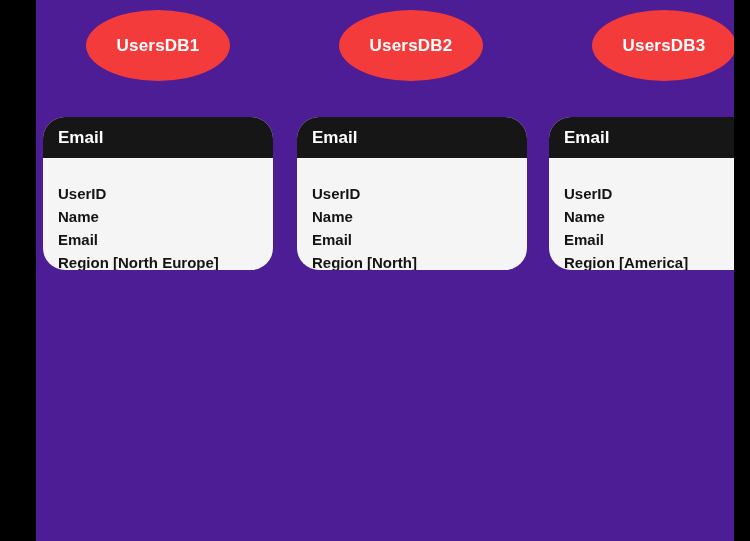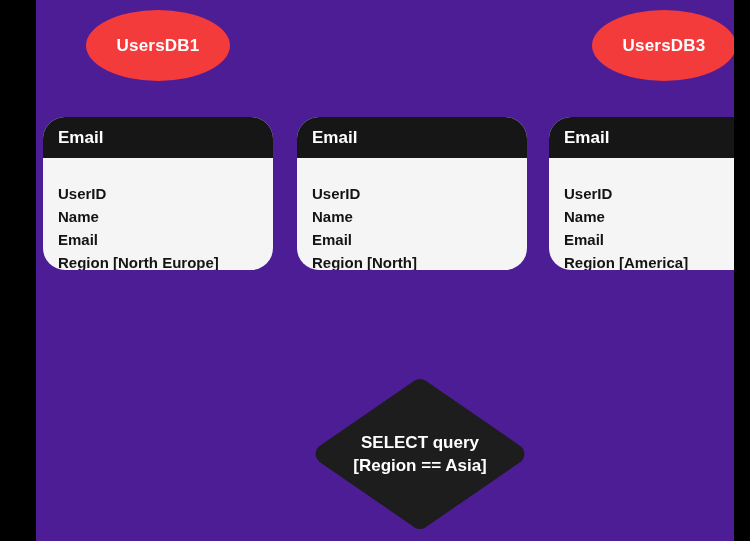--- a/index.html
+++ b/index.html
@@ -111,20 +111,23 @@
   }
 </style>
 </head>
 <body>
 
 <div class="canvas">
 
   <div class="db-ellipse e1">
     <span class="db-label">UsersDB1</span>
   </div>
+  <div class="db-ellipse e2">
+    <span class="db-label">UsersDB2</span>
+  </div>
   <div class="db-ellipse e3">
     <span class="db-label">UsersDB3</span>
   </div>
 
   <div class="table-card c1">
     <div class="card-header">
       <span class="header-label">Email</span>
     </div>
     <div class="card-body">
       <div class="field-row">UserID</div>
@@ -151,23 +154,14 @@
       <span class="header-label">Email</span>
     </div>
     <div class="card-body">
       <div class="field-row">UserID</div>
       <div class="field-row">Name</div>
       <div class="field-row">Email</div>
       <div class="field-row">Region [America]</div>
     </div>
   </div>
 
-  <div class="diamond-wrap">
-    <svg width="244" height="172" viewBox="0 0 244 172">
-      <polygon points="27.6,86 122,21.1 216.4,86 122,150.9" fill="#1D1D1D" stroke="#1D1D1D" stroke-width="20" stroke-linejoin="round"></polygon>
-    </svg>
-    <div class="diamond-text">
-      <div class="q-line">SELECT query</div>
-      <div class="q-line">[Region == Asia]</div>
-    </div>
-  </div>
 
 </div>
 
 </body></html>

